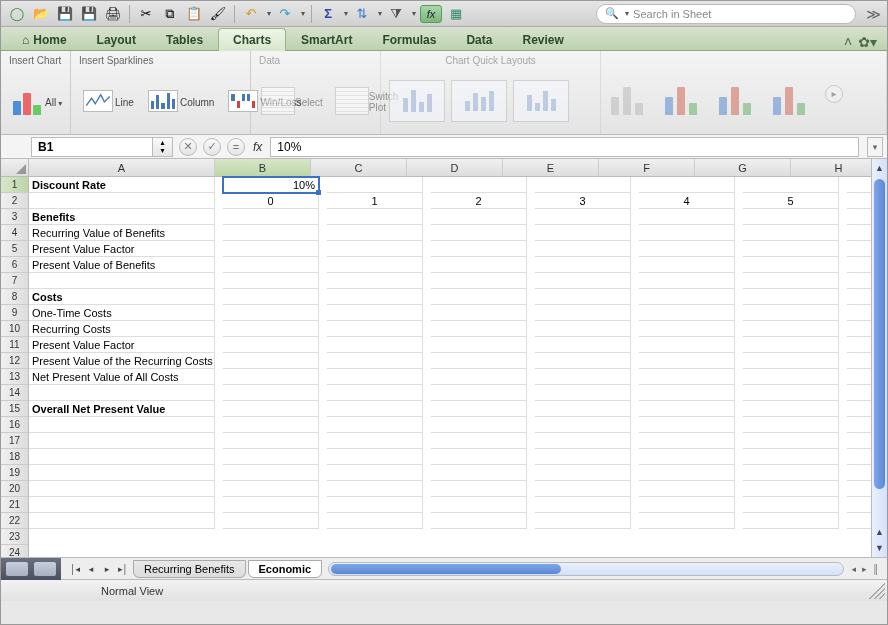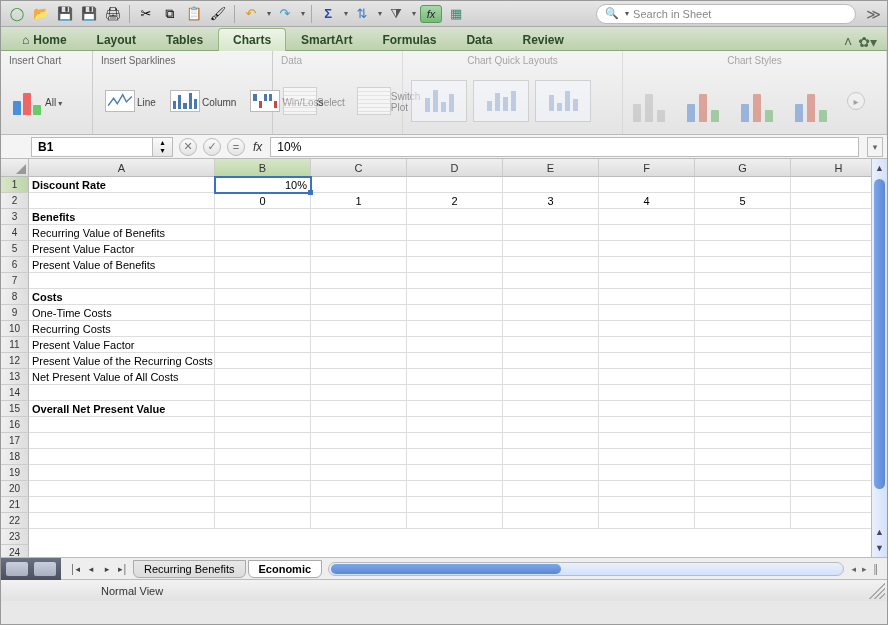--- a/index.html
+++ b/index.html
@@ -242,21 +242,21 @@
 .rowhdr {
   height: 16px; border-bottom: 1px solid #ccc; border-right: 1px solid #bbb;
   background: linear-gradient(90deg,#f0f0f0,#ddd);
   display: flex; align-items: center; justify-content: center;
   font-size: 10px; color: #333;
 }
 .rowhdr.sel { background: linear-gradient(90deg,#d8e6c8,#bdd6a8); }
 .cells {
   position: absolute; left: 28px; top: 18px; right: 16px; bottom: 0;
 }
-.row { display: flex; height: 16px; }
+.row { display: flex; height: 16px; gap: 8px; }
 .cell {
   border-right: 1px solid #ddd; border-bottom: 1px solid #ddd;
   font-size: 11px; padding: 0 3px;
   display: flex; align-items: center;
   overflow: visible; white-space: nowrap; flex-shrink: 0;
 }
 .cell.right { justify-content: flex-end; }
 .cell.center { justify-content: center; }
 .cell.bold { font-weight: bold; }
 .cell.active {
@@ -401,21 +401,21 @@
   <div class="tab">Formulas</div>
   <div class="tab">Data</div>
   <div class="tab">Review</div>
   <div class="right-ctrls">
     <span>˄</span>
     <span>✿▾</span>
   </div>
 </div>
 
 <div class="ribbon">
-  <div class="group" style="width:92px">
+  <div class="group" style="width:70px">
     <div class="group-title">Insert Chart</div>
     <div class="group-body">
       <div class="rbtn">
         <div class="icon">
             <div class="chart-all">
           <div class="bar b1"></div>
               <div class="bar b2"></div>
               <div class="bar b3"></div>
         </div>
           </div>
@@ -506,21 +506,20 @@
             <div style="height:16px"></div>
             <div style="height:8px"></div>
             <div style="height:20px"></div>
             <div style="height:12px"></div>
           </div>
         </div>
     </div>
   </div>
 
   <div class="group grayed" style="flex:1">
-    <div class="group-title" style="text-align:center">Chart Styles</div>
     <div class="group-body styles-strip">
       <div class="style-thumb">
           <div style="height:18px;background:#bbb"></div>
           <div style="height:28px;background:#bbb"></div>
           <div style="height:12px;background:#bbb"></div>
         </div>
       <div class="style-thumb">
           <div style="height:18px;background:#5a8ad2"></div>
           <div style="height:28px;background:#d26a5a"></div>
           <div style="height:12px;background:#6ab26a"></div>

